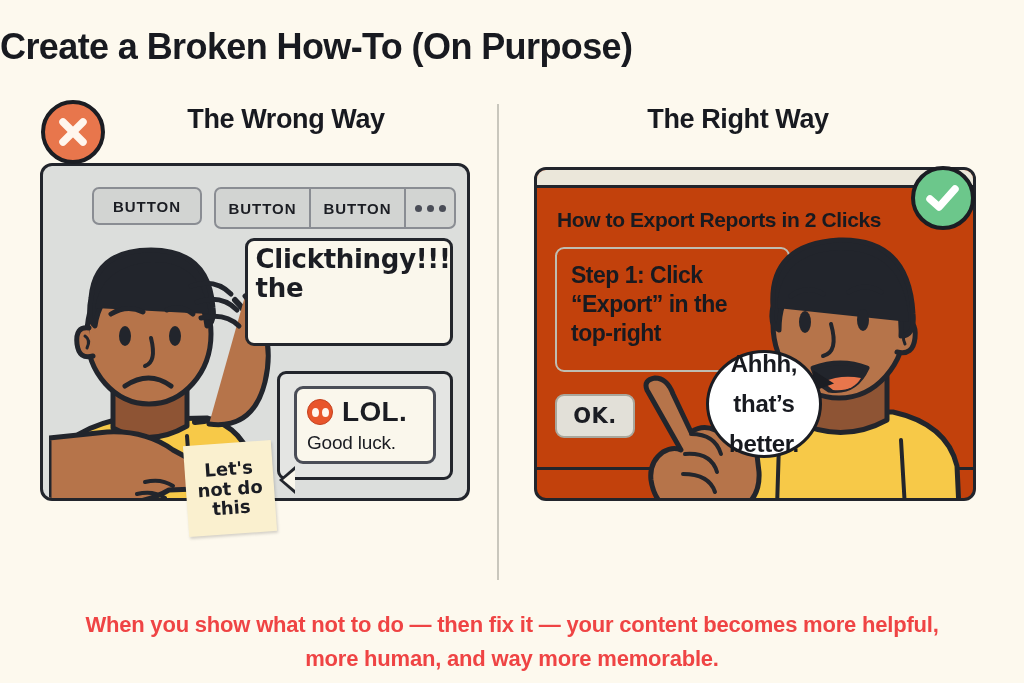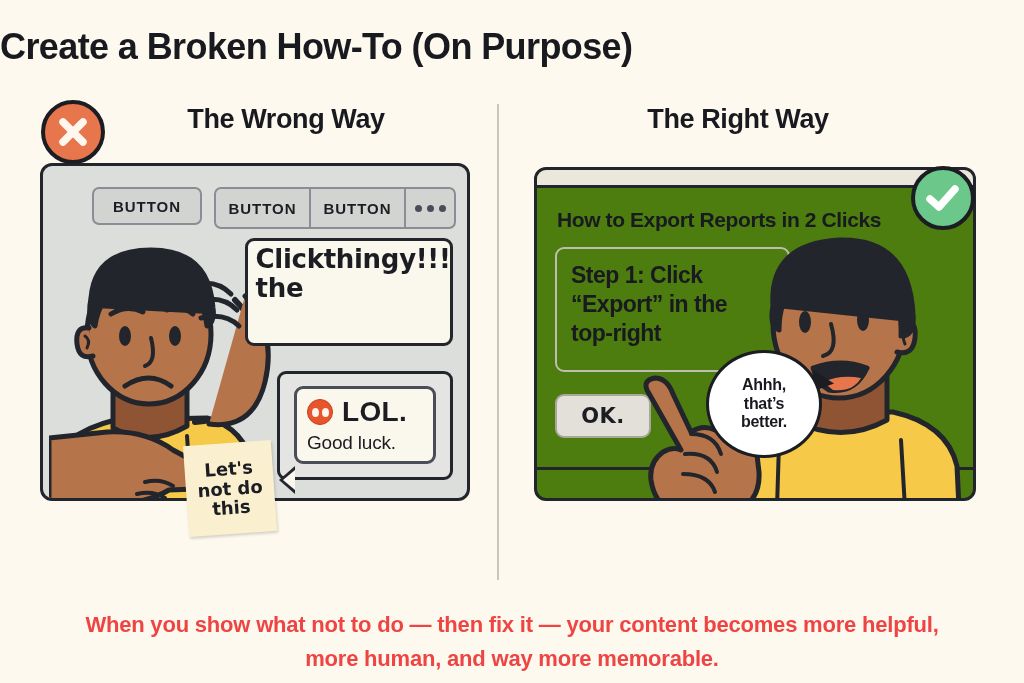--- a/index.html
+++ b/index.html
@@ -45,21 +45,21 @@
   .badge.check-badge{left:911px;top:166px;background:#6CC78B;}
 
   
   .window{position:absolute;border:3px solid #22252C;box-sizing:border-box;overflow:hidden;}
   .window.left-window{
     left:40px;top:163px;width:430px;height:338px;
     background:#DCDEDC;border-radius:12px;
   }
   .window.right-window{
     left:534px;top:167px;width:442px;height:334px;
-    background:#4d7c0f;border-radius:12px;
+    background:#c2410c;border-radius:12px;
   }
   .right-titlebar{
     position:absolute;left:0;top:0;width:100%;height:18px;
     background:#EBE7DA;border-bottom:3px solid #22252C;box-sizing:border-box;
   }
   .right-footbar{
     position:absolute;left:0;bottom:28px;width:100%;height:3px;background:#22252C;
   }
 
   
@@ -150,35 +150,35 @@
   }
   .step-box{
     position:absolute;left:18px;top:77px;width:235px;height:125px;
     border:2px solid #BFBDB2;border-radius:9px;box-sizing:border-box;
     padding:12px 14px;
     font-size:23px;line-height:1.26;font-weight:700;letter-spacing:-0.5px;
     color:#181A20;
     background:transparent;
   }
   .ok-btn{
-    position:absolute;left:18px;top:224px;width:96px;height:44px;
+    position:absolute;left:18px;top:224px;width:80px;height:44px;
     background:#E2E0D8;border:2px solid #A9A79C;border-radius:9px;
     box-sizing:border-box;display:flex;align-items:center;justify-content:center;
     font-family:"DejaVu Sans", sans-serif;
     font-size:21px;font-weight:600;letter-spacing:0.4px;color:#1B1D23;
   }
 
   
   .bubble-oval{
     position:absolute;left:706px;top:350px;width:116px;height:108px;
     background:#FFFFFF;border:3px solid #1B1D23;border-radius:50%;
     box-sizing:border-box;
     display:flex;flex-direction:column;align-items:center;justify-content:center;
-    font-size:16px;line-height:1.16;font-weight:700;letter-spacing:-0.3px;
-    color:#181A20;text-align:center;z-index:36;
+    font-size:24px;line-height:1.16;font-weight:700;letter-spacing:-0.3px;
+    color:#181A20;text-align:center;z-index:36;gap:12px;
   }
   .bubble-oval-tail{
     position:absolute;left:812px;top:372px;width:0;height:0;
     border-top:10px solid transparent;border-bottom:12px solid transparent;
     border-left:22px solid #1B1D23;z-index:35;transform:rotate(8deg);
   }
 
   
   .caption{
     position:absolute;left:0;top:608px;width:1024px;text-align:center;

